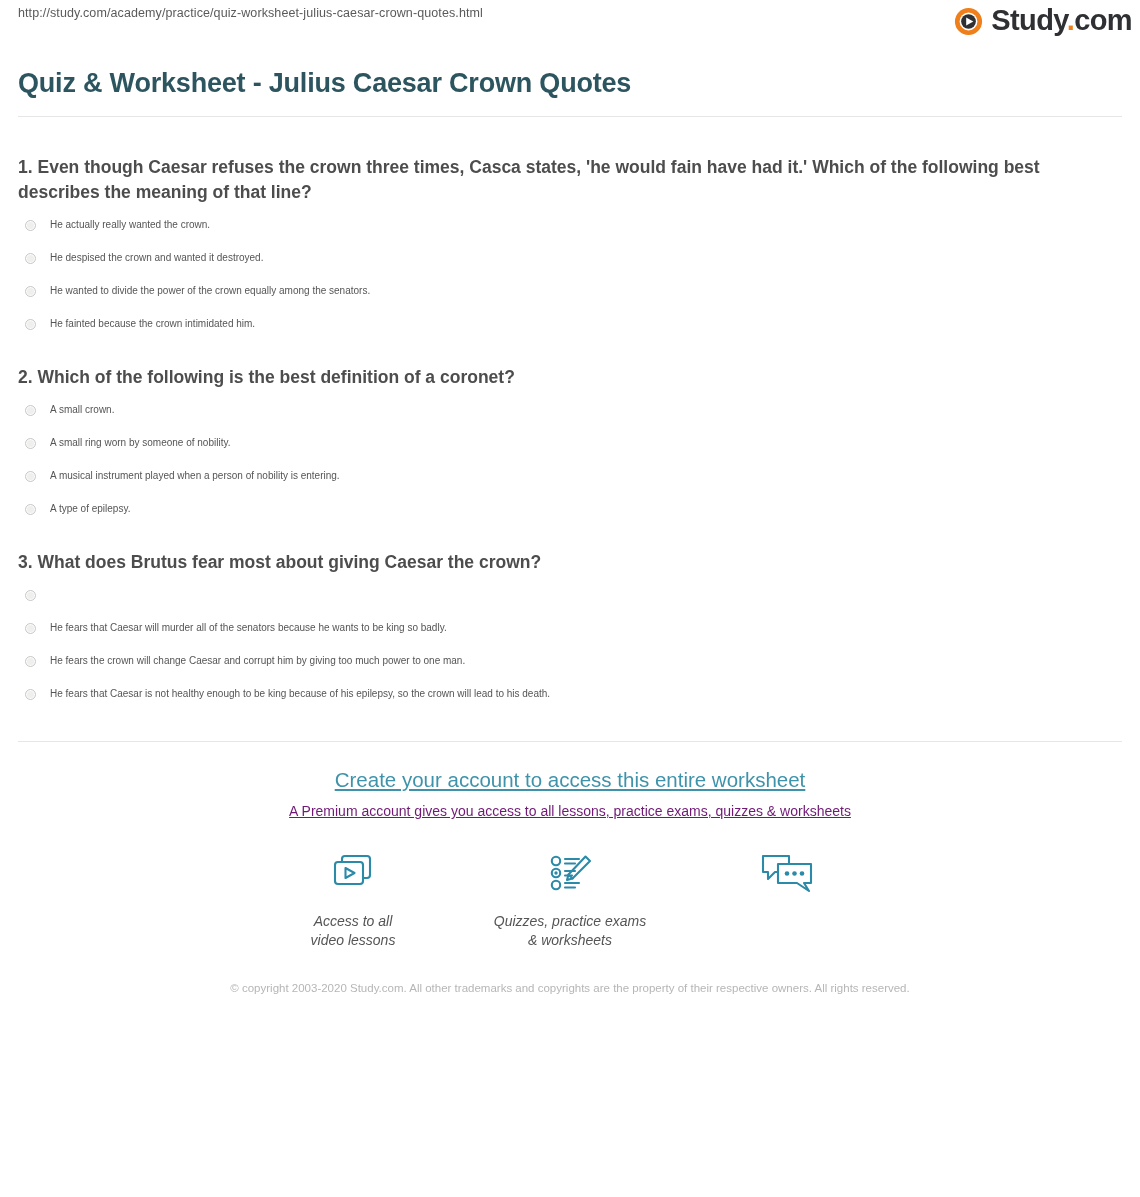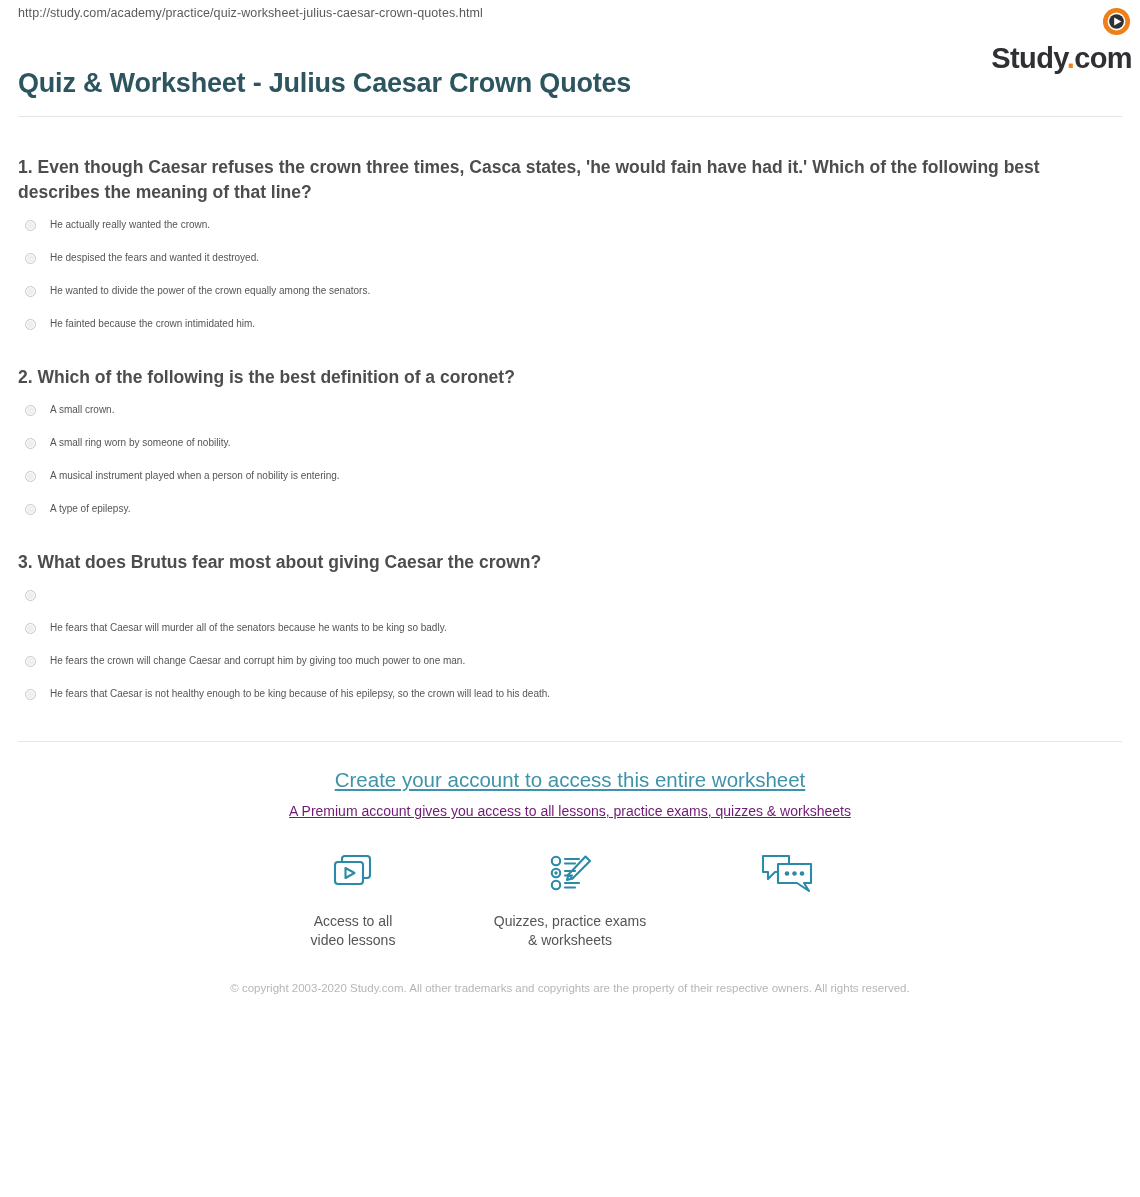--- a/index.html
+++ b/index.html
@@ -31,23 +31,22 @@
     font-size: 12.5px;
     color: #5a5a5a;
     letter-spacing: 0.1px;
     white-space: nowrap;
   }
   .logo {
     position: absolute;
     right: 8px;
     top: 6px;
     display: flex;
-    align-items: flex-end;
+    align-items: flex-start;
     gap: 7px;
-    flex-direction: column;
   }
   .logo-mark {
     width: 31px;
     height: 31px;
     position: relative;
     display: block;
   }
   .logo-text {
     font-size: 29px;
     font-weight: 700;
@@ -137,20 +136,21 @@
     line-height: 1.3;
     text-decoration: underline;
   }
 
   .benefits {
     display: flex;
     justify-content: center;
     align-items: flex-start;
     gap: 0;
     margin-top: 28px;
+    font-style: italic;
   }
   .benefit {
     width: 217px;
     text-align: center;
   }
   .benefit-icon {
     height: 52px;
     display: flex;
     align-items: center;
     justify-content: center;
@@ -201,21 +201,21 @@
       <span>1.</span>
       <span>Even though Caesar refuses the crown three times, Casca states, 'he would fain have had it.' Which of the following best describes the meaning of that line?</span><b></b><span></span>
     </p>
     <ul class="options">
       <li class="option">
         <span class="radio"></span>
         <span class="option-label">He actually really wanted the crown.</span>
       </li>
       <li class="option">
         <span class="radio"></span>
-        <span class="option-label">He despised the fears and wanted it destroyed.</span>
+        <span class="option-label">He despised the crown and wanted it destroyed.</span>
       </li>
       <li class="option">
         <span class="radio"></span>
         <span class="option-label">He wanted to divide the power of the crown equally among the senators.</span>
       </li>
       <li class="option">
         <span class="radio"></span>
         <span class="option-label">He fainted because the crown intimidated him.</span>
       </li>
     </ul>

